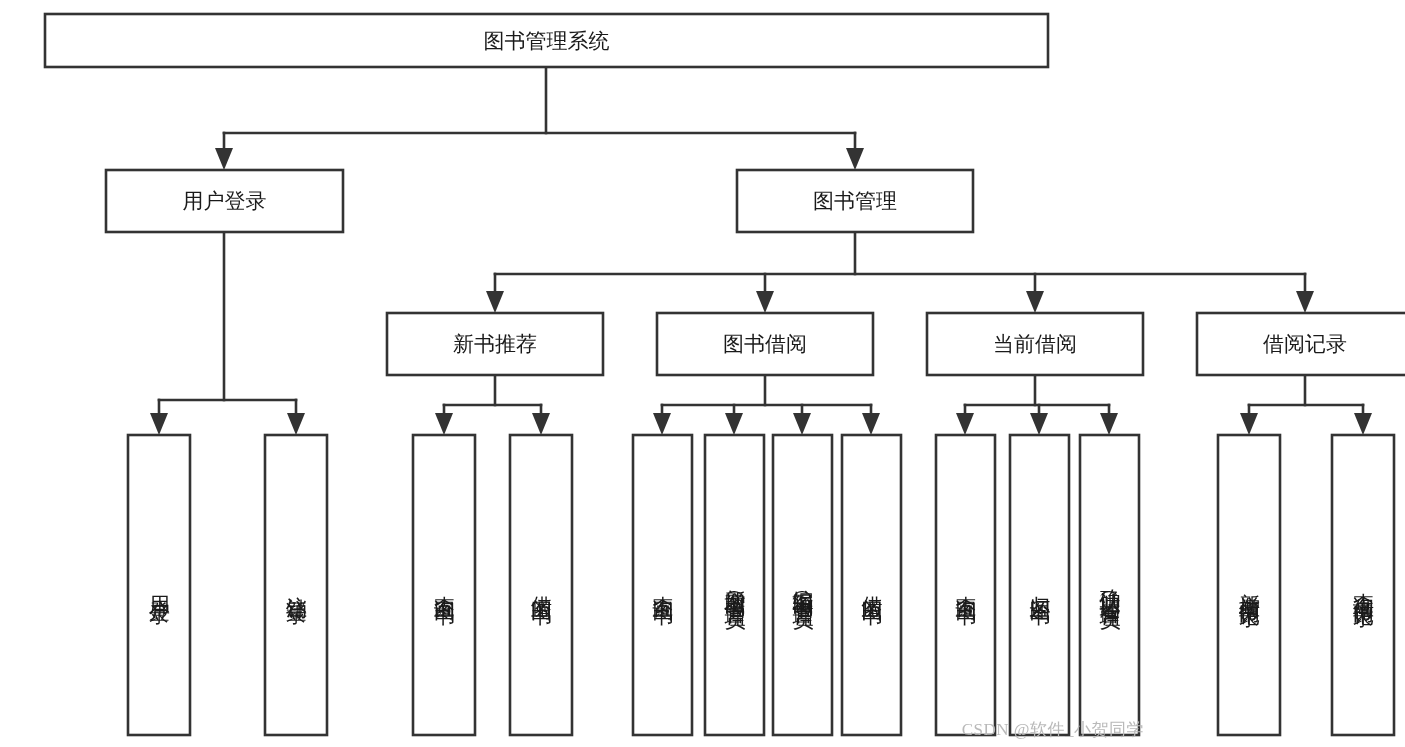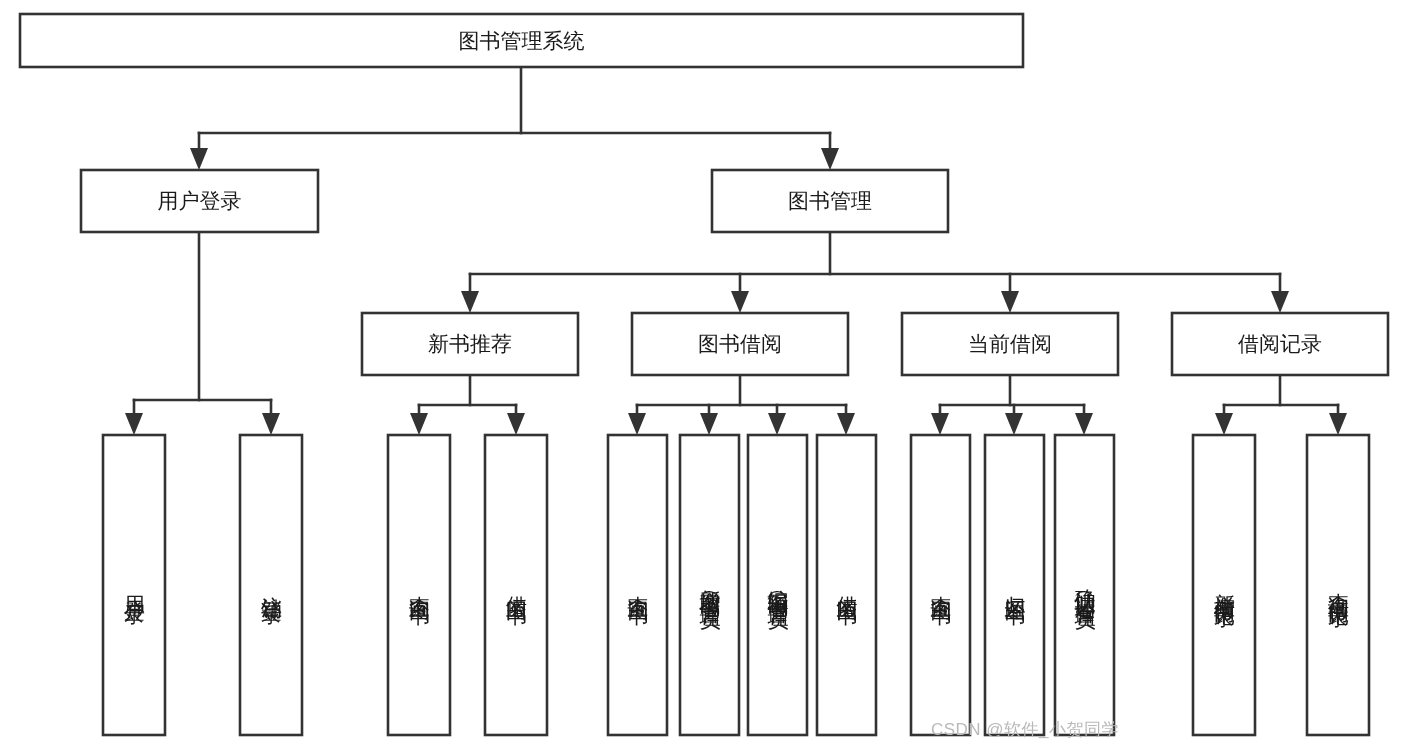--- a/index.html
+++ b/index.html
@@ -12,20 +12,21 @@
     width: 1405px;
     height: 747px;
     font-family: "DejaVu Sans", "Liberation Sans", sans-serif;
     overflow: hidden;
   }
   #diagram-root {
     position: relative;
     width: 1131px;
     height: 747px;
     background: #ffffff;
+    margin-left: 25px;
   }
   svg#tree-svg {
     position: absolute;
     left: 0;
     top: 0;
     width: 1405px;
     height: 747px;
     display: block;
   }
   .node-rect {
@@ -65,21 +66,21 @@
     line-height: 1.18;
     letter-spacing: 3px;
     color: #1a1a1a;
     white-space: nowrap;
     text-align: center;
   }
   #watermark {
     position: absolute;
     right: 12px;
     bottom: 6px;
-    font-family: Liberation Sans, sans-serif;
+    font-family: Liberation Serif, serif;
     font-size: 17px;
     color: #b9b9b9;
     letter-spacing: 0.5px;
     user-select: none;
     pointer-events: none;
   }
 </style>
 </head>
 <body>
 

